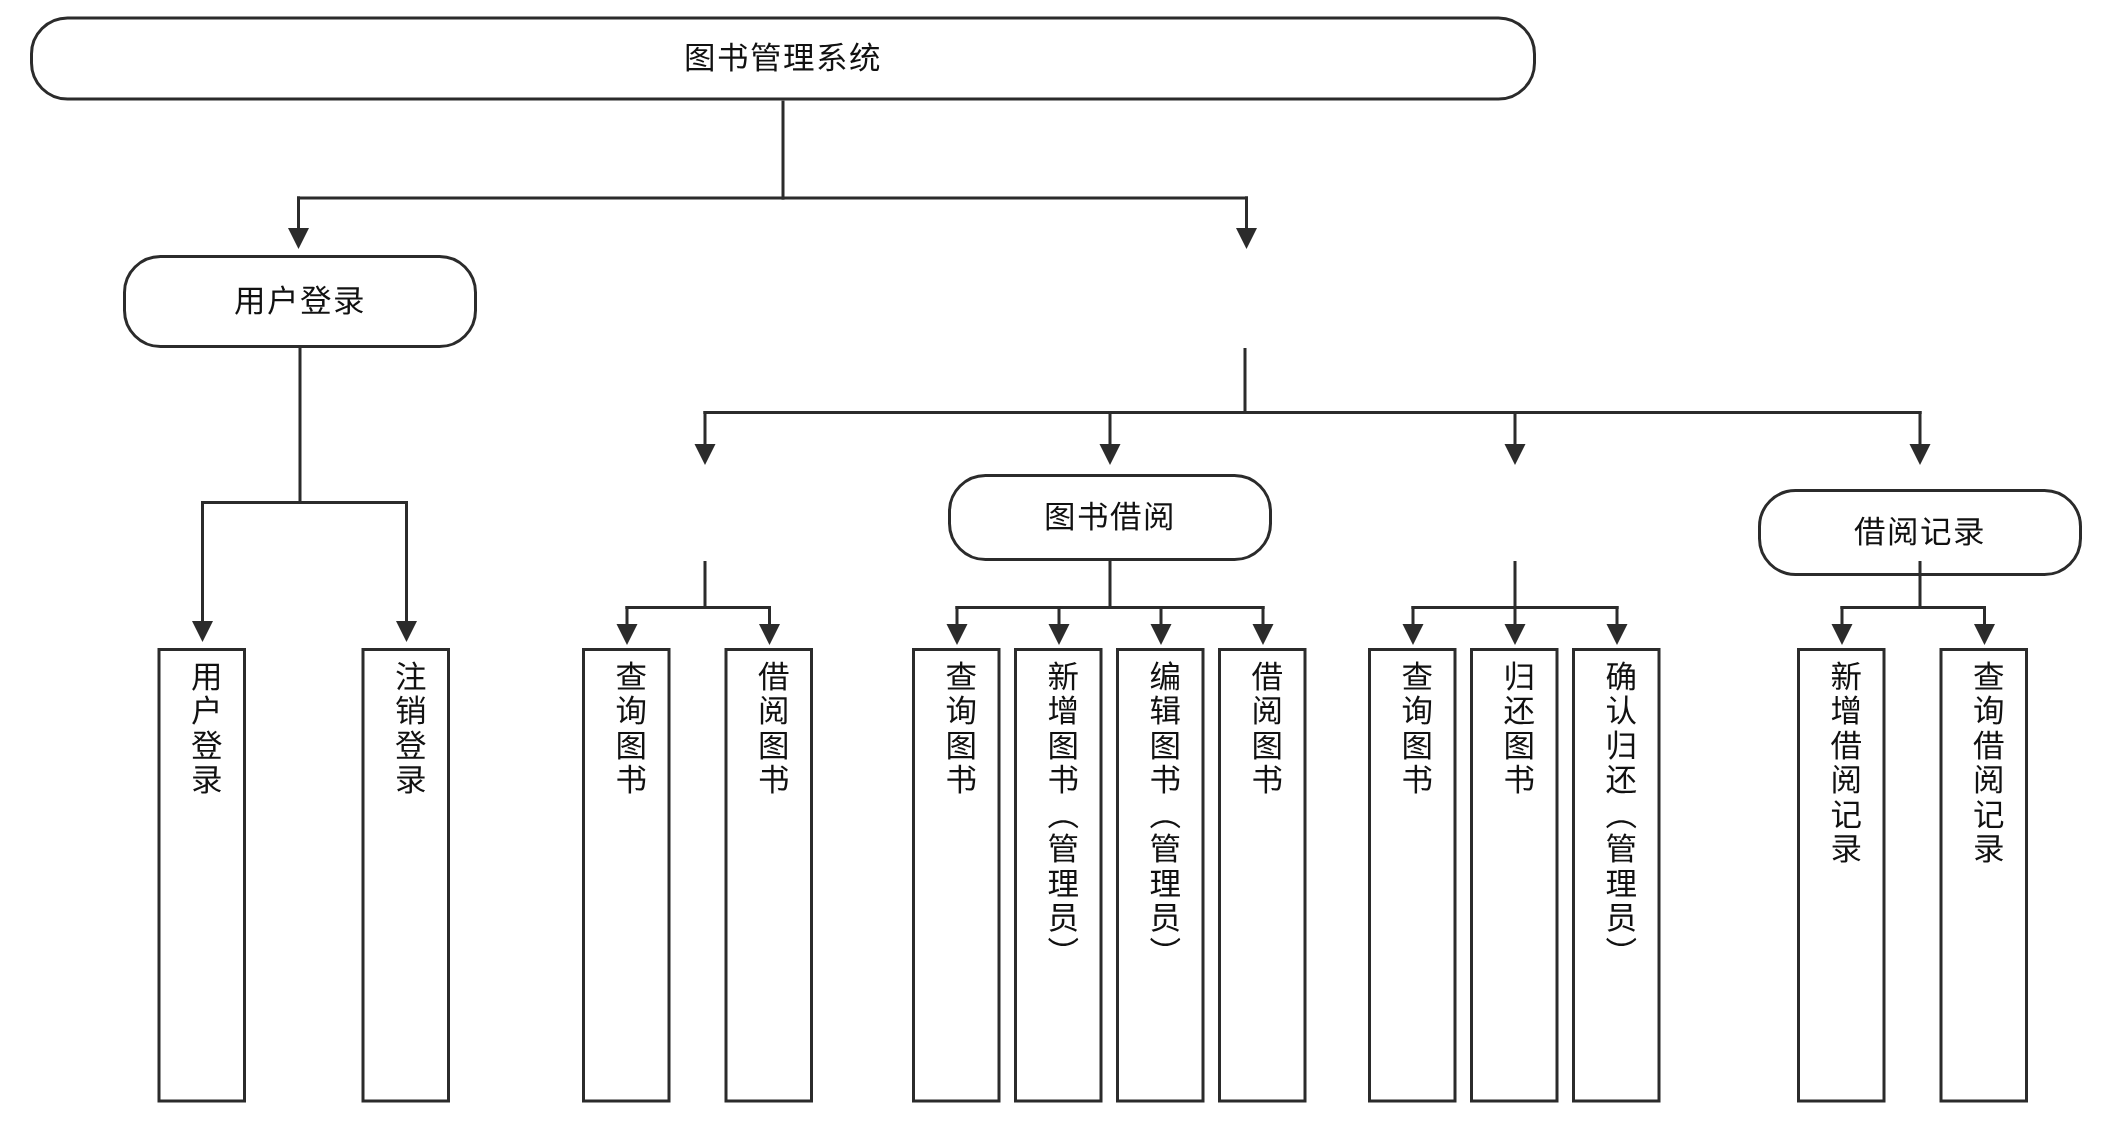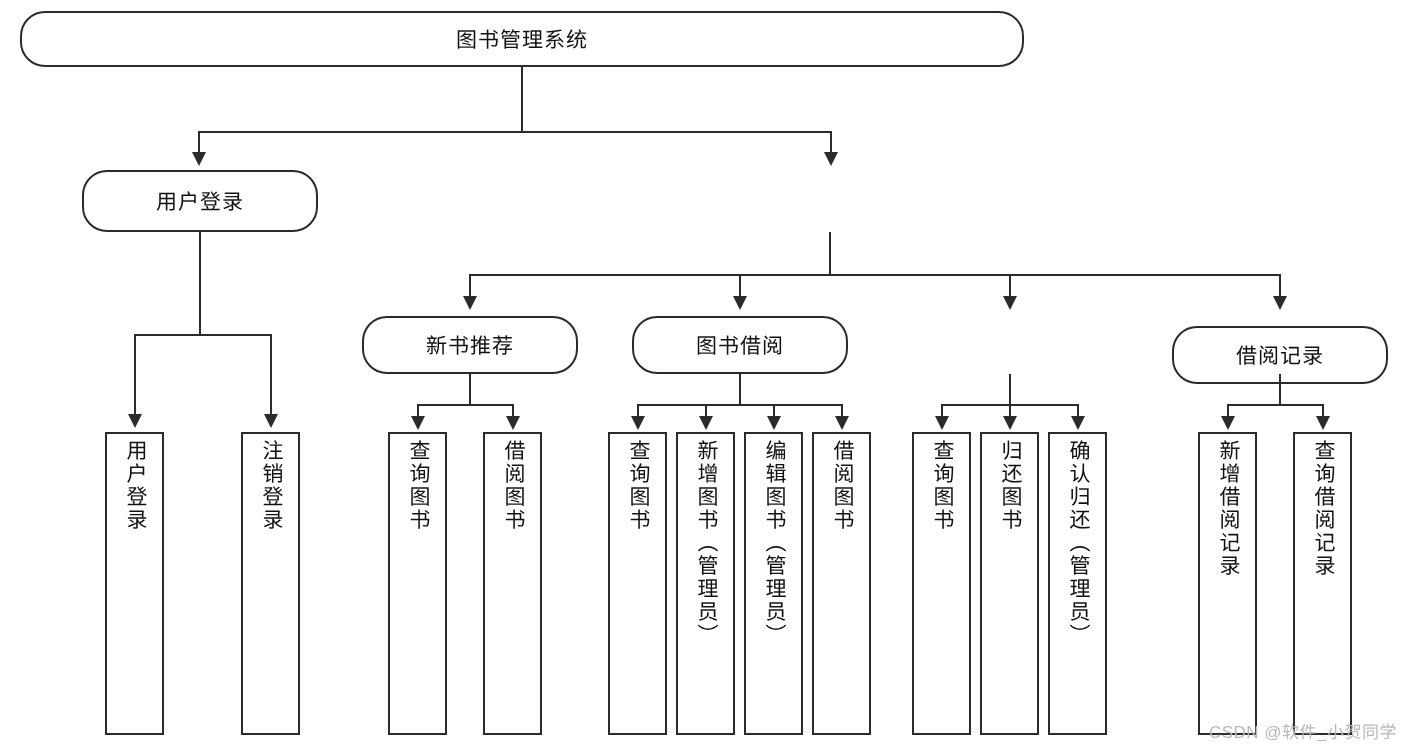--- a/index.html
+++ b/index.html
@@ -119,23 +119,20 @@
 
   <div class="conn vline" style="left:739px; top:274px; width:2px; height:24px;"></div>
   <div class="arrow" style="left:733px; top:296px;"></div>
 
   <div class="conn vline" style="left:1009px; top:274px; width:2px; height:24px;"></div>
   <div class="arrow" style="left:1003px; top:296px;"></div>
 
   <div class="conn vline" style="left:1279px; top:274px; width:2px; height:24px;"></div>
   <div class="arrow" style="left:1273px; top:296px;"></div>
 
-  <div class="node lvl3" style="left:362px; top:316px; width:216px; height:58px;">
-    <span class="label-h">新书推荐</span>
-  </div>
   <div class="node lvl3" style="left:632px; top:316px; width:216px; height:58px;">
     <span class="label-h">图书借阅</span>
   </div>
   <div class="node lvl3" style="left:1172px; top:316px; width:216px; height:58px;margin-top:10px;">
     <span class="label-h">借阅记录</span>
   </div>
 
   <div class="conn vline" style="left:469px; top:374px; width:2px; height:32px;"></div>
   <div class="conn hline" style="left:417px; top:404px; width:97px; height:2px;"></div>
   <div class="conn vline" style="left:417px; top:404px; width:2px; height:14px;"></div>
@@ -207,15 +204,14 @@
     <span class="label-v">确认归还（管理员）</span>
   </div>
 
   <div class="node leaf" style="left:1198px; top:432px; width:59px; height:303px;">
     <span class="label-v">新增借阅记录</span>
   </div>
   <div class="node leaf" style="left:1293px; top:432px; width:59px; height:303px;">
     <span class="label-v">查询借阅记录</span>
   </div>
 
-  <div id="watermark">CSDN @软件_小贺同学</div>
 
 </div>
 
 </body></html>

